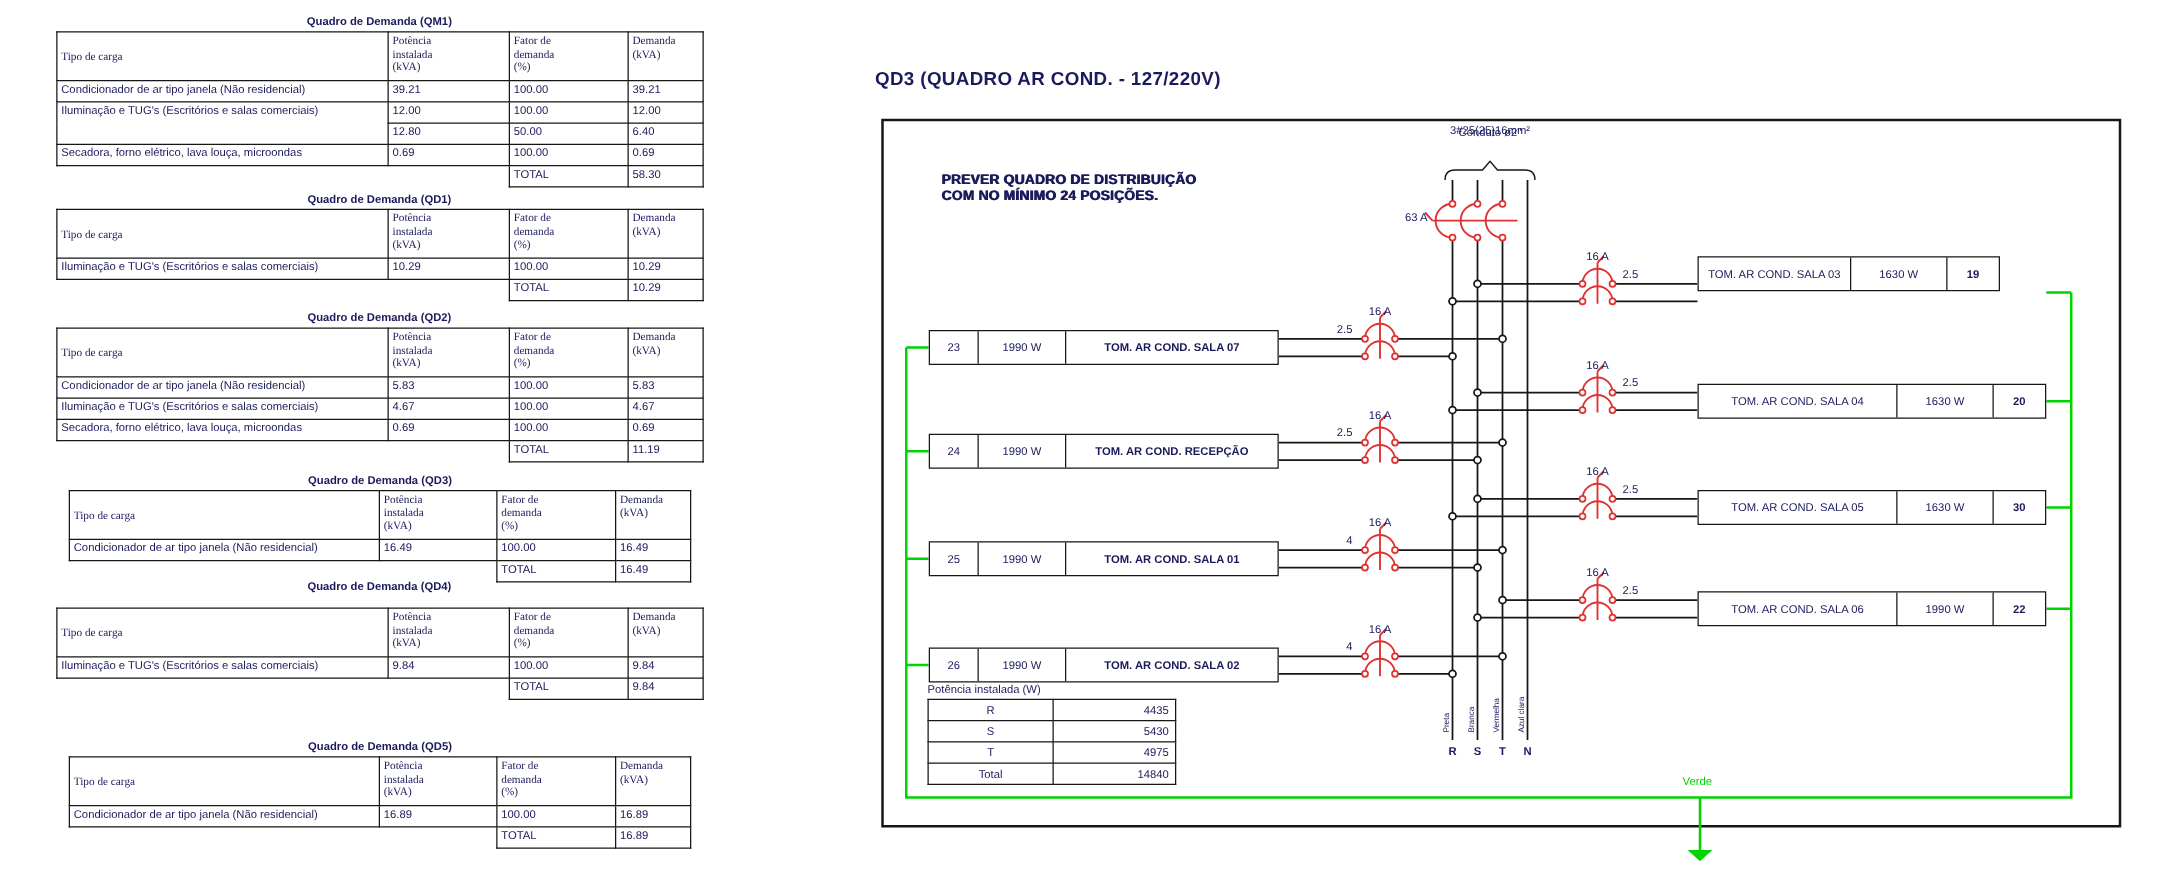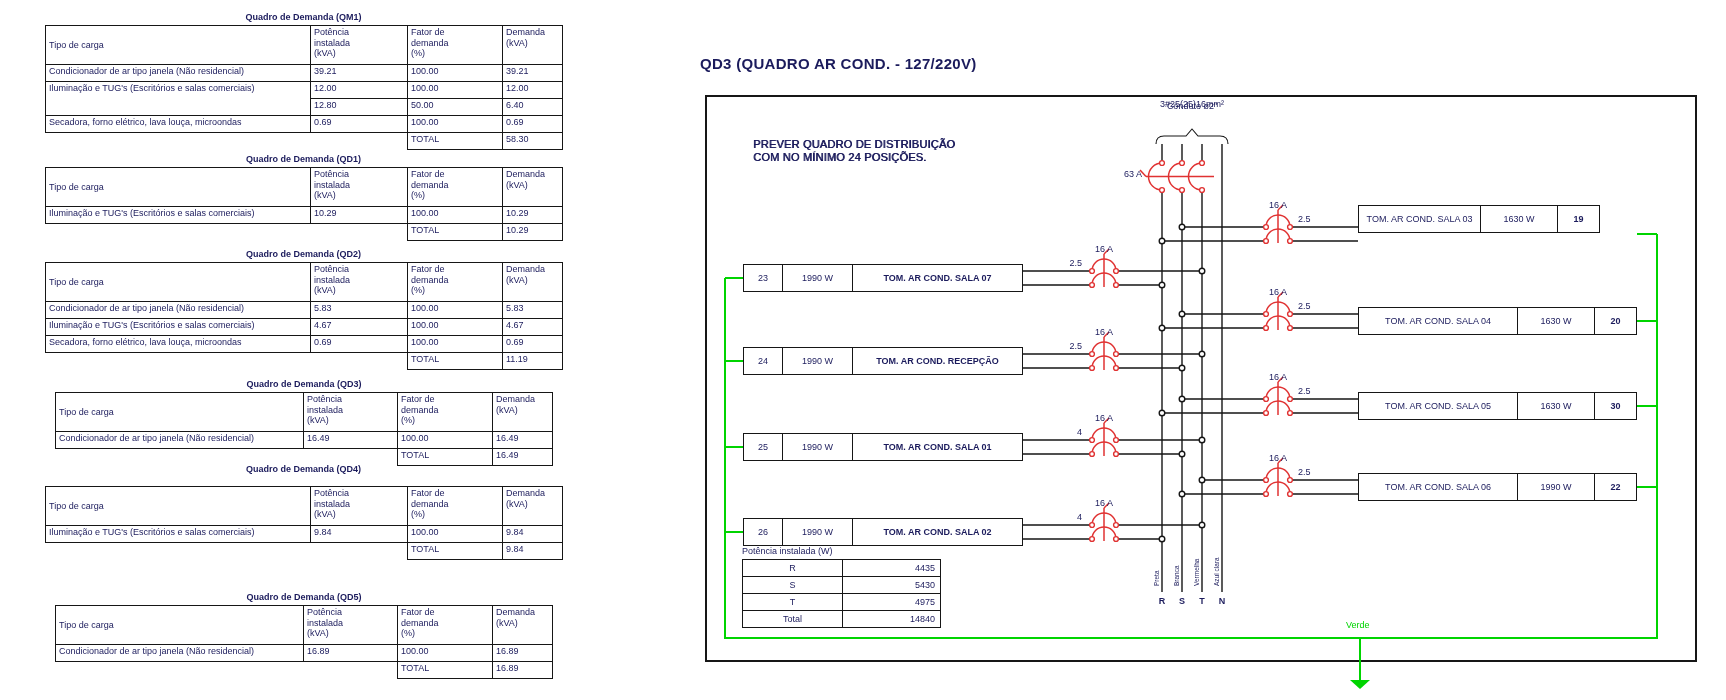--- a/index.html
+++ b/index.html
@@ -2,29 +2,29 @@
 <html><head>
 <meta charset="utf-8">
 <style>
   html,body{margin:0;padding:0;width:1726px;height:700px;background:#fff;overflow:hidden;
     font-family:"Liberation Sans",sans-serif;position:relative;}
   
   .t-title{position:absolute;font-size:9px;color:#1b1b5c;text-align:center;font-weight:bold;}
   table.tbl{position:absolute;border-collapse:collapse;table-layout:fixed;background:#fff;}
   table.tbl td{border:1.5px solid #161616;font-size:9px;color:#1b1b5c;padding:1px 3px;
     vertical-align:top;white-space:pre-line;line-height:1.18;overflow:hidden;}
-  table.tbl tr.hdr td{height:36px;}
+  table.tbl tr.hdr td{height:36px;font-family:Liberation Serif, serif;}
   table.tbl tr.hdr td.tipo{vertical-align:middle;}
   table.tbl tr.dat td{height:14px;}
   td.nob{border:none !important;}
   
   .abs{position:absolute;}
   .dg-title{font-size:15px;font-weight:600;color:#1b1b5c;letter-spacing:.3px;}
   .dg-box{border:2px solid #161616;}
-  .note{font-size:11px;font-weight:normal;color:#1b1b5c;line-height:1.2;
+  .note{font-size:11px;font-weight:bold;color:#1b1b5c;line-height:1.2;
     text-shadow:.7px 0 0 currentColor;letter-spacing:.2px;}
   .sm{font-size:9px;color:#1b1b5c;line-height:1.2;}
   .ctr{text-align:center;}
   .rt{text-align:right;}
   .cbox{position:absolute;display:flex;height:28px;border:1.5px solid #161616;
     box-sizing:border-box;background:#fff;}
   .cbox .c{display:flex;align-items:center;justify-content:center;font-size:9px;
     color:#1b1b5c;border-right:1.5px solid #161616;box-sizing:border-box;overflow:hidden;}
   .cbox .c:last-child{border-right:none;font-weight:bold;}
   .buslet{font-size:9px;font-weight:bold;color:#1b1b5c;text-align:center;width:16px;}

